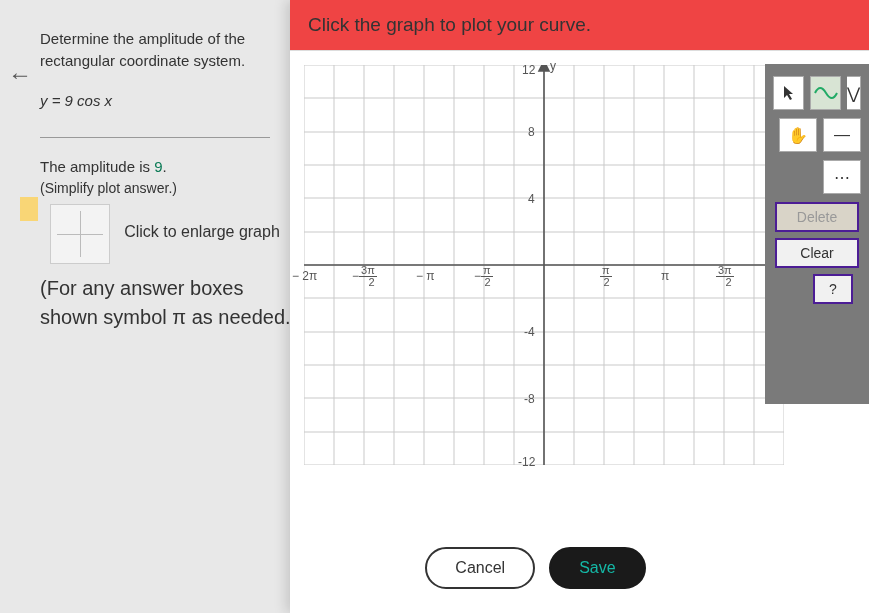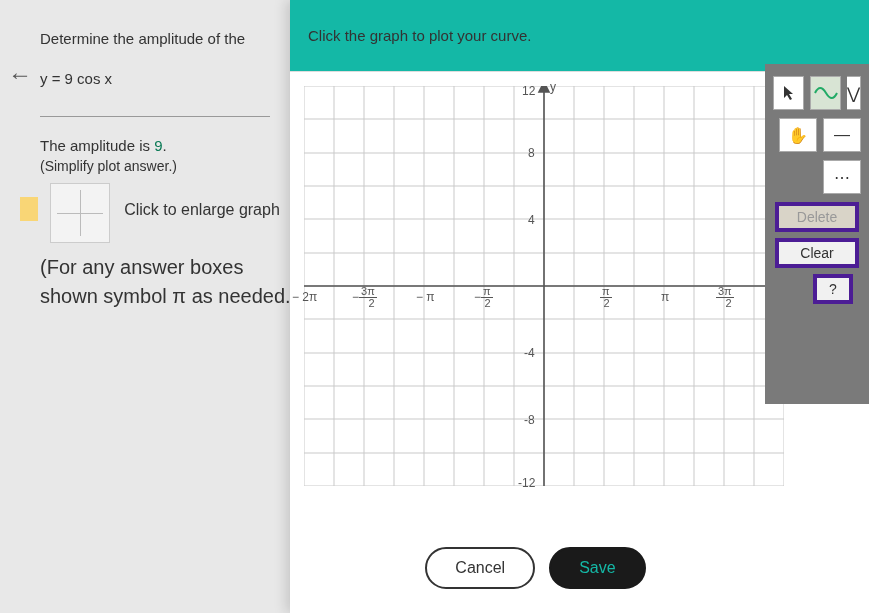--- a/index.html
+++ b/index.html
@@ -1,58 +1,59 @@
 <!DOCTYPE html>
 <html><head>
 <meta charset="utf-8">
 <style>
 *{box-sizing:border-box;margin:0;padding:0;font-family:Arial,Helvetica,sans-serif}
 body{width:869px;height:613px;background:#e8e8e8;position:relative;overflow:hidden}
 .back-arrow{position:absolute;left:8px;top:58px;font-size:24px;color:#555;cursor:pointer}
 .question-panel{position:absolute;left:40px;top:28px;width:260px;color:#333;font-size:15px;line-height:1.45}
-.question-panel .eq{margin-top:18px;}
+.question-panel .eq{margin-top:18px;font-style:italic}
 .question-panel .sep{border-top:1px solid #999;margin:26px 0 18px;width:230px}
 .amp-line{margin-top:6px}
 .amp-val{color:#0a7a55;font-weight:500}
 .simp{font-size:14px}
 .use{margin-top:18px;font-size:14px}
 .thumb{display:inline-block;width:60px;height:60px;background:#f3f3f3;border:1px solid #ccc;margin:6px 10px 0 10px;vertical-align:middle;position:relative}
 .thumb::before,.thumb::after{content:"";position:absolute;background:#bbb}
 .thumb::before{left:50%;top:6px;bottom:6px;width:1px}
 .thumb::after{top:50%;left:6px;right:6px;height:1px}
 .clk{display:inline-block;vertical-align:middle;font-size:16px}
 .note{margin-top:10px;font-size:20px}
 .yellow-box{position:absolute;left:20px;top:197px;width:18px;height:24px;background:#f9d676}
 .modal{position:absolute;left:290px;top:0;right:0;bottom:0;background:#fff;box-shadow:-4px 0 12px rgba(0,0,0,.15)}
-.banner{background:#14b8a6;padding:27px 18px;font-size:15px;color:#333;border-bottom:1px solid #ddd}
+.banner{background:#ef4444;padding:14px 18px;font-size:19px;color:#333;border-bottom:1px solid #ddd}
 .graph-area{position:relative;margin:14px 0 0 14px;width:480px;height:400px}
 svg.grid{width:480px;height:400px}
 .toolbar{position:absolute;right:0;top:64px;width:104px;background:#7a7a7a;padding:12px 8px;color:#fff;font-size:14px;height:340px}
 .tool-row{display:flex;gap:6px;margin-bottom:8px;justify-content:flex-end}
 .tool-btn{width:38px;height:34px;background:#fff;border:1px solid #aaa;display:flex;align-items:center;justify-content:center;font-size:16px;color:#333;cursor:pointer}
 .tool-btn.sel{background:#d8e4d4}
-.wide-btn{width:84px;height:30px;background:#f1f1f1;border:4px solid #4c1d95;color:#333;display:flex;align-items:center;justify-content:center;margin:6px auto;cursor:pointer;font-size:14px}
+.wide-btn{width:84px;height:30px;background:#f1f1f1;border:2px solid #4c1d95;color:#333;display:flex;align-items:center;justify-content:center;margin:6px auto;cursor:pointer;font-size:14px}
 .del-btn{background:#d9d4c8;color:#999}
 .sel-text{margin-top:14px;font-size:15px;padding:0 4px}
 .footer{position:absolute;bottom:24px;left:0;right:88px;display:flex;gap:14px;justify-content:center}
 .btn{padding:10px 28px;border-radius:24px;font-size:16px;cursor:pointer;border:2px solid #333}
 .btn.cancel{background:#fff;color:#333}
 .btn.save{background:#1a1a1a;color:#14b8a6;border-color:#1a1a1a}
 .frac{display:inline-block;text-align:right;font-size:11px;line-height:1;vertical-align:middle}
 .frac .n{display:block;border-bottom:1px solid #555;padding:0 2px}
 .frac .d{display:block;padding:0 2px}
 .axis-lbl{position:absolute;font-size:12px;color:#555}
 </style>
 </head>
 <body>
 
 <div class="back-arrow">←</div>
 
 <div class="question-panel">
   <div>Determine the amplitude of the</div>
+  <div>rectangular coordinate system.</div>
   <div class="eq">y = 9 cos x</div>
   <div class="sep"></div>
   <div class="amp-line">
     <span>The amplitude is </span><span class="amp-val">9</span><span>.</span>
   </div>
   <div class="simp">(Simplify plot answer.)</div>
   <div>
     <span class="thumb"></span>
     <span class="clk">Click to enlarge graph</span>
   </div>

